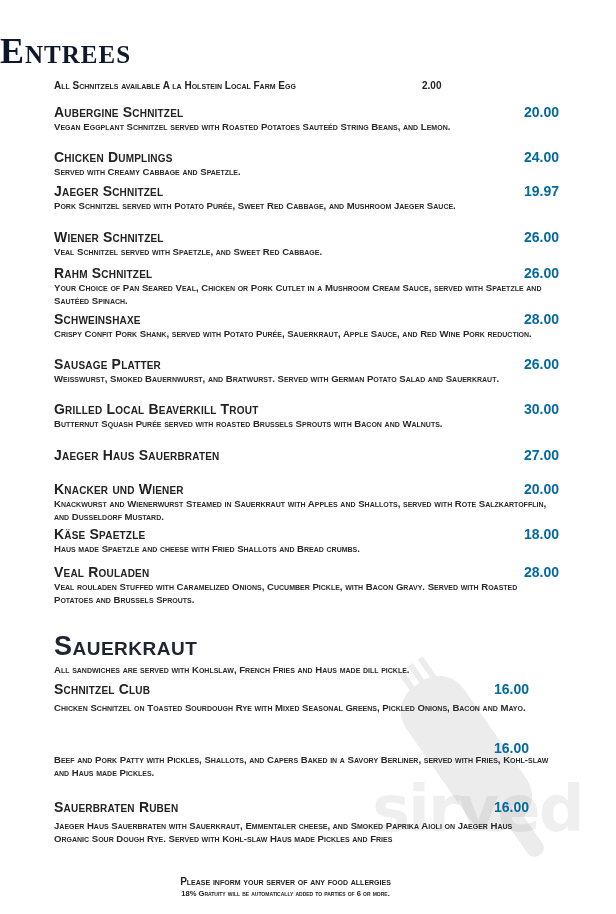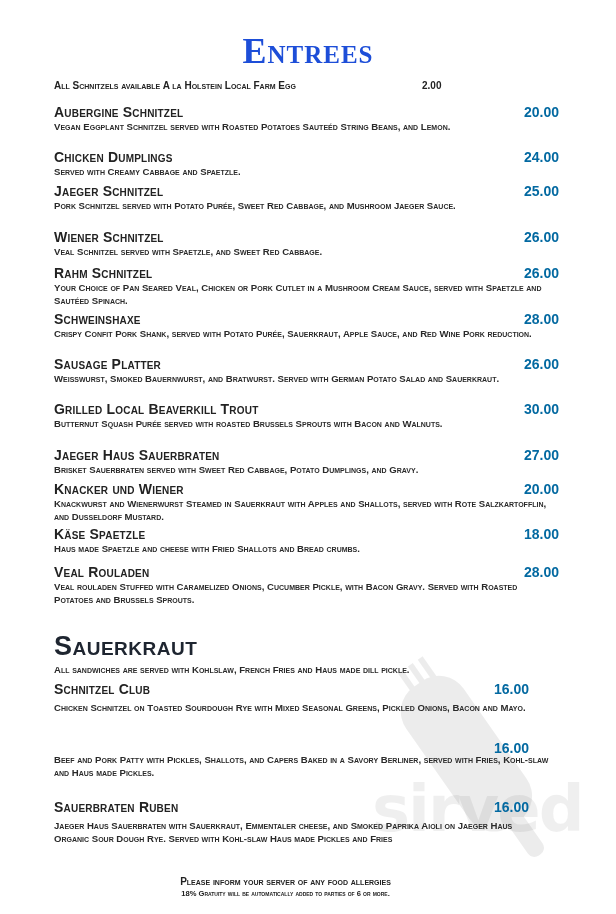--- a/index.html
+++ b/index.html
@@ -1,18 +1,18 @@
 <!DOCTYPE html>
 <html><head>
 <meta charset="utf-8">
 <style>
   html, body { margin:0; padding:0; background:#ffffff; }
   body { width:616px; height:914px; position:relative; overflow:hidden; color:#1a1a1a; font-family:"Liberation Sans", sans-serif; }
   .page { position:absolute; left:0; top:0; width:616px; height:914px; }
-  .title { position:absolute; left:0; width:616px; text-align:center; top:30px; font-family:"Liberation Serif", serif; font-weight:bold; font-variant:small-caps; font-size:36px; letter-spacing:1px; color:#1d4ed8; }
+  .title { position:absolute; left:0; width:616px; top:30px; font-family:"Liberation Serif", serif; font-weight:bold; font-variant:small-caps; font-size:36px; letter-spacing:1px; color:#0f172a; }
   .holstein { position:absolute; left:54px; top:80px; width:500px; font-weight:bold; font-variant:small-caps; font-size:10px; color:#222; }
   .holstein .hp { position:absolute; left:368px; top:0; }
   .item { position:absolute; left:54px; width:505px; }
   .item-name { font-weight:bold; font-variant:small-caps; font-size:14px; color:#222; line-height:16px; letter-spacing:0.2px; }
   .item-price { position:absolute; right:0; top:0; font-weight:bold; font-size:14px; color:#0369a1; line-height:16px; }
   .item-desc { font-weight:bold; font-variant:small-caps; font-size:9.6px; color:#2a2a2a; line-height:12.5px; margin-top:1px; width:495px; }
   .sect2 { position:absolute; left:54px; top:631px; font-weight:bold; font-variant:small-caps; font-size:27px; color:#1e2530; letter-spacing:0.5px; }
   .sandnote { position:absolute; left:54px; top:664px; font-weight:bold; font-variant:small-caps; font-size:9.6px; color:#2a2a2a; }
   .sw .item-price { right:30px; }
   .footer { position:absolute; left:0; width:571px; text-align:center; font-weight:bold; font-variant:small-caps; color:#222; }
@@ -49,21 +49,21 @@
     <div class="item-price">20.00</div>
     <div class="item-desc">Vegan Eggplant Schnitzel served with Roasted Potatoes Sauteéd String Beans,  and Lemon.</div>
   </div>
   <div class="item" style="top:149px">
     <div class="item-name">Chicken Dumplings</div>
     <div class="item-price">24.00</div>
     <div class="item-desc">Served with Creamy Cabbage and Spaetzle.</div>
   </div>
   <div class="item" style="top:183px">
     <div class="item-name">Jaeger Schnitzel</div>
-    <div class="item-price">25.00</div>
+    <div class="item-price">19.97</div>
     <div class="item-desc">Pork Schnitzel served with Potato Purée, Sweet Red Cabbage, and Mushroom Jaeger Sauce.</div>
   </div>
   <div class="item" style="top:229px">
     <div class="item-name">Wiener Schnitzel</div>
     <div class="item-price">26.00</div>
     <div class="item-desc">Veal Schnitzel served with Spaetzle, and Sweet Red Cabbage.</div>
   </div>
   <div class="item" style="top:265px">
     <div class="item-name">Rahm Schnitzel</div>
     <div class="item-price">26.00</div>
@@ -80,21 +80,20 @@
     <div class="item-desc">Weisswurst, Smoked Bauernwurst, and Bratwurst. Served with German Potato Salad and Sauerkraut.</div>
   </div>
   <div class="item" style="top:401px">
     <div class="item-name">Grilled Local Beaverkill Trout</div>
     <div class="item-price">30.00</div>
     <div class="item-desc">Butternut Squash Purée served with roasted Brussels Sprouts with Bacon and Walnuts.</div>
   </div>
   <div class="item" style="top:447px">
     <div class="item-name">Jaeger Haus Sauerbraten</div>
     <div class="item-price">27.00</div>
-    <div class="item-desc">Brisket Sauerbraten served with Sweet Red Cabbage, Potato Dumplings, and Gravy.</div>
   </div>
   <div class="item" style="top:481px">
     <div class="item-name">Knacker und  Wiener</div>
     <div class="item-price">20.00</div>
     <div class="item-desc">Knackwurst and Wienerwurst Steamed in Sauerkraut with Apples and Shallots, served with Rote Salzkartofflin, and Dusseldorf Mustard.</div>
   </div>
   <div class="item" style="top:526px">
     <div class="item-name">Käse Spaetzle</div>
     <div class="item-price">18.00</div>
     <div class="item-desc">Haus made Spaetzle and cheese with Fried Shallots and Bread crumbs.</div>

